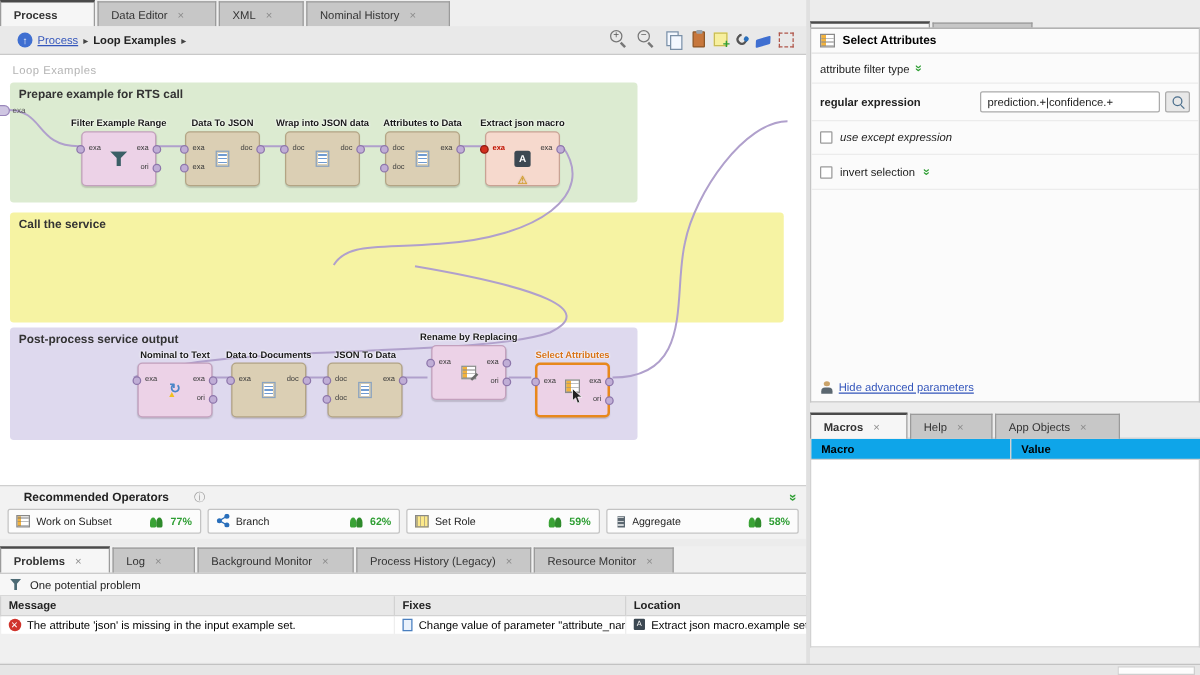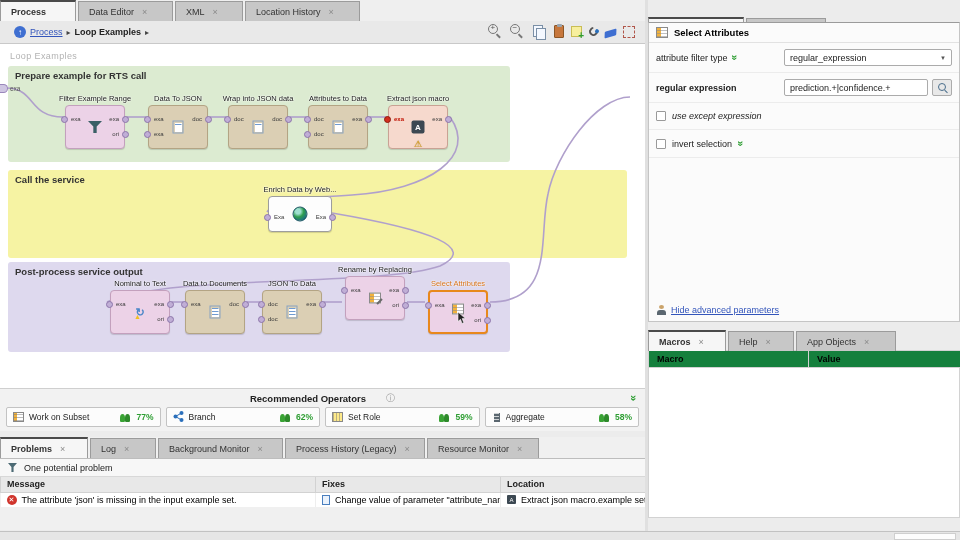--- a/index.html
+++ b/index.html
@@ -50,21 +50,21 @@
   
   .canvas { position:absolute; left:0; top:44px; width:645px; height:344px; background:#ffffff; overflow:hidden; }
   .canvas-label { position:absolute; left:10px; top:7px; font-size:9px; color:#b3b3b3; letter-spacing:.4px; }
   .zone { position:absolute; border-radius:3px; }
   .zone-label { position:absolute; left:7px; top:4px; font-size:9.5px; font-weight:bold; color:#333; }
   svg.wires { position:absolute; left:0; top:0; pointer-events:none; }
 
   
   .op { position:absolute; width:60px; }
   .op-title { position:absolute; bottom:100%; left:50%; transform:translateX(-50%); margin-bottom:2px;
-              white-space:nowrap; font-size:7.5px; font-weight:normal; color:#1a1a1a;
+              white-space:nowrap; font-size:7.5px; font-weight:bold; color:#1a1a1a;
               text-shadow:0 0 2px #fff, 0 0 2px #fff; }
   .op-box { position:relative; height:44px; border-radius:4px; border:1px solid #b9a4b4;
             box-shadow:0 1px 1px rgba(0,0,0,.15); }
   .op.pink .op-box { background:#ecd2e7; border-color:#c3a0bd; }
   .op.tan .op-box { background:#dbcfb4; border-color:#b3a484; }
   .op.err .op-box { background:#f6d9cd; border-color:#c9a294; }
   .op.white .op-box { background:#fdfdfd; border-color:#9d9d9d; }
   .op.selected .op-box { border:2px solid #e8881c; }
   .op.selected .op-title { color:#d8741a; }
   .port { position:absolute; width:7px; height:7px; border-radius:50%;
@@ -96,21 +96,21 @@
                               linear-gradient(90deg,#f2b23c 0 4px, rgba(255,255,255,0) 4px); }
   .pencil { position:absolute; width:7px; height:2px; background:#6a6a6a; right:-3px; bottom:0; transform:rotate(-45deg); }
 
   
   .edge-port { position:absolute; width:8px; height:9px; background:#cfc6e2; border:1px solid #9a87bb; }
   .edge-port.left { left:0; border-radius:0 5px 5px 0; border-left:none; }
   .edge-lab { position:absolute; font-size:6.5px; color:#555; } .edge-lab.left { left:10px; }
 
   
   .reco { position:absolute; left:0; top:388px; width:645px; height:43px; background:#f2f2f2; border-top:1px solid #cfcfcf; }
-  .reco-head { display:flex; align-items:center; gap:20px; padding:3px 8px 1px; font-size:9.5px;justify-content:center; }
+  .reco-head { display:flex; align-items:center; gap:20px; padding:3px 19px 1px; font-size:9.5px; }
   .reco-title { font-weight:bold; color:#222; }
   .reco-info { color:#9a9a9a; font-size:9px; }
   .reco-chev { position:absolute; right:8px; top:3px; color:#2e9e33; font-weight:bold; font-size:11px;
                display:inline-block; transform:rotate(90deg); }
   .chips { display:flex; gap:5px; padding:1px 6px; }
   .chip { flex:1; display:flex; align-items:center; gap:5px; height:20px; padding:0 6px;
           background:#fcfcfc; border:1px solid #c3c3c3; border-radius:2px; font-size:8.5px; color:#222; }
   .chip .nm { flex:1; white-space:nowrap; overflow:hidden; }
   .pct { color:#2e9e33; font-weight:bold; }
   .people { position:relative; width:11px; height:9px; }
@@ -169,21 +169,21 @@
   .cb { width:10px; height:10px; background:#fff; border:1px solid #9a9a9a; border-radius:1px; }
   .italic { font-style:italic; }
   .adv-link-row { position:absolute; left:0; bottom:6px; display:flex; align-items:center; gap:5px; padding:0 8px; font-size:9px; }
   .adv-link { color:#3355bb; text-decoration:underline; }
   .person-ic { width:9px; height:10px; position:relative; }
   .person-ic::before { content:""; position:absolute; width:5px; height:4px; border-radius:50%; background:#caa36a; left:2px; top:0; }
   .person-ic::after { content:""; position:absolute; width:9px; height:5px; border-radius:3px 3px 0 0; background:#5b6770; left:0; bottom:0; }
 
   .macros { position:absolute; left:0; top:330px; width:312px; height:200px; }
   .mtable { width:312px; border-collapse:collapse; table-layout:fixed; font-size:9px; margin-top:-1px; }
-  .mtable th { text-align:left; background:#15803d; border:1px solid #d2d2d2; padding:3px 8px; font-size:9px; height:14px; }
+  .mtable th { text-align:left; background:#0ea5e9; border:1px solid #d2d2d2; padding:3px 8px; font-size:9px; height:14px; }
   .mbody { width:312px; height:150px; background:#fff; border:1px solid #d2d2d2; border-top:none; }
 
   .statusbar { position:absolute; left:0; top:531px; width:960px; height:9px; background:#e6e6e6; border-top:1px solid #c2c2c2; }
   .mini-box { position:absolute; right:4px; top:1px; width:62px; height:7px; background:#fdfdfd; border:1px solid #cfcfcf; }
   .vsplit { position:absolute; left:645px; top:0; width:3px; height:540px; background:#e0e0e0; }
 </style>
 </head>
 <body>
 
 <div class="screen">
@@ -196,21 +196,21 @@
       </div>
       <div class="tab" style="width:95px">
         <span>Data Editor</span>
         <span class="x">×</span>
       </div>
       <div class="tab" style="width:68px">
         <span>XML</span>
         <span class="x">×</span>
       </div>
       <div class="tab" style="width:115px">
-        <span>Location History</span>
+        <span>Nominal History</span>
         <span class="x">×</span>
       </div>
     </div>
 
     <div class="toolbar">
       <div class="crumb">
         <span class="crumb-home">↑</span>
         <a href="#">Process</a>
         <span class="sep">▸</span>
         <b>Loop Examples</b>
@@ -320,30 +320,20 @@
         <div class="op-box">
           <span class="op-ico macro-ic">A</span>
           <span class="warn-g">⚠</span>
           <span class="port in p1 red"></span>
           <span class="plabel in p1 red">exa</span>
           <span class="port out p1"></span>
           <span class="plabel out p1">exa</span>
         </div>
       </div>
 
-      <div class="op white" style="left:268px; top:152px; width:64px">
-        <div class="op-title">Enrich Data by Web...</div>
-        <div class="op-box" style="height:36px">
-          <span class="op-ico globe"></span>
-          <span class="port in pc"></span>
-          <span class="plabel in pc">Exa</span>
-          <span class="port out pc"></span>
-          <span class="plabel out pc">Exa</span>
-        </div>
-      </div>
 
       <div class="op pink" style="left:110px; top:246px">
         <div class="op-title">Nominal to Text</div>
         <div class="op-box">
           <span class="op-ico conv">↻</span>
           <span class="op-ico conv-tri" style="left:62%; top:70%">▲</span>
           <span class="port in p1"></span>
           <span class="plabel in p1">exa</span>
           <span class="port out p1"></span>
           <span class="plabel out p1">exa</span>
@@ -534,24 +524,20 @@
       <div class="pheader">
         <span class="grid-ic"></span>
         <span>Select Attributes</span>
       </div>
 
       <div class="prow">
         <span class="lab">
           <span>attribute filter type</span>
           <span class="chevs">»</span>
         </span>
-        <div class="dd">
-          <span>regular_expression</span>
-          <span class="arr">▼</span>
-        </div>
       </div>
 
       <div class="prow">
         <span class="lab b">
             <span>regular expression</span>
           </span>
         <input class="txt" value="prediction.+|confidence.+" style="">
         <span class="regex-btn"></span>
       </div>
 

